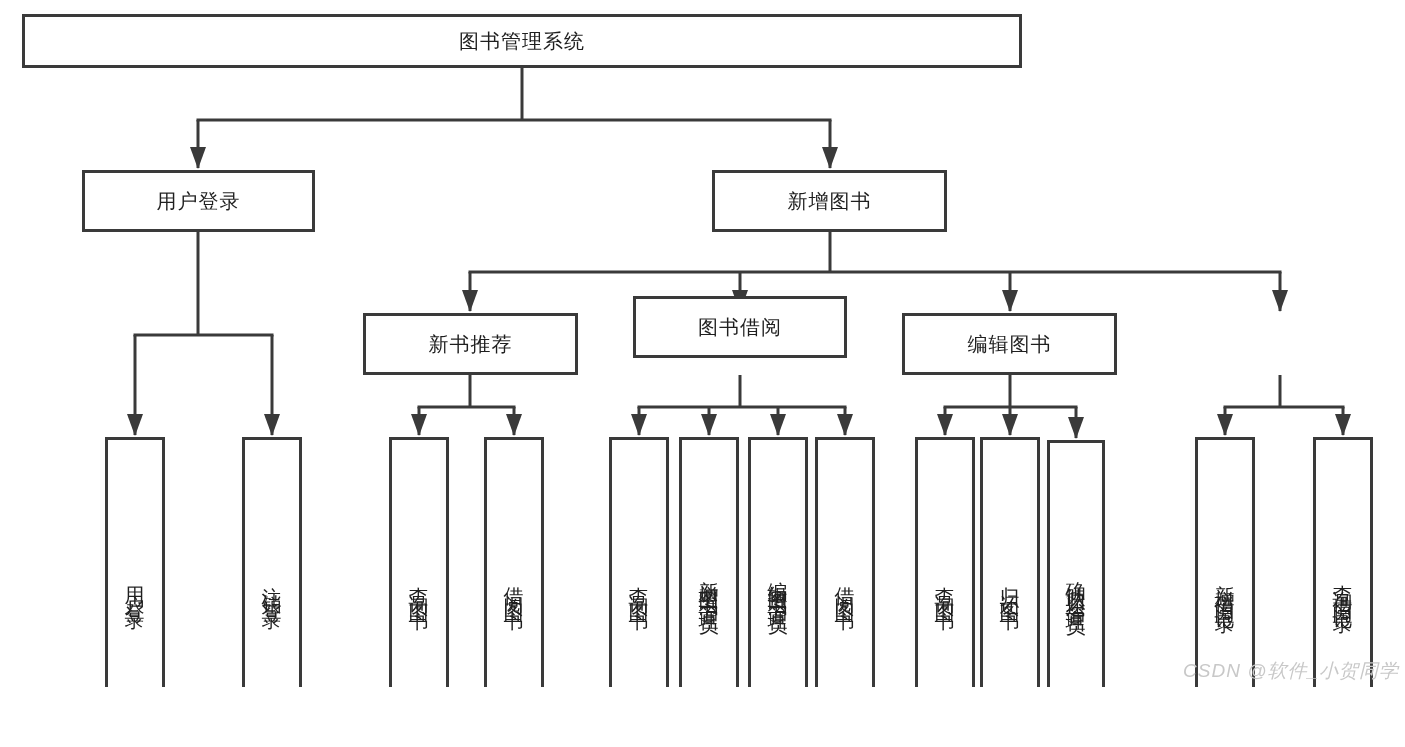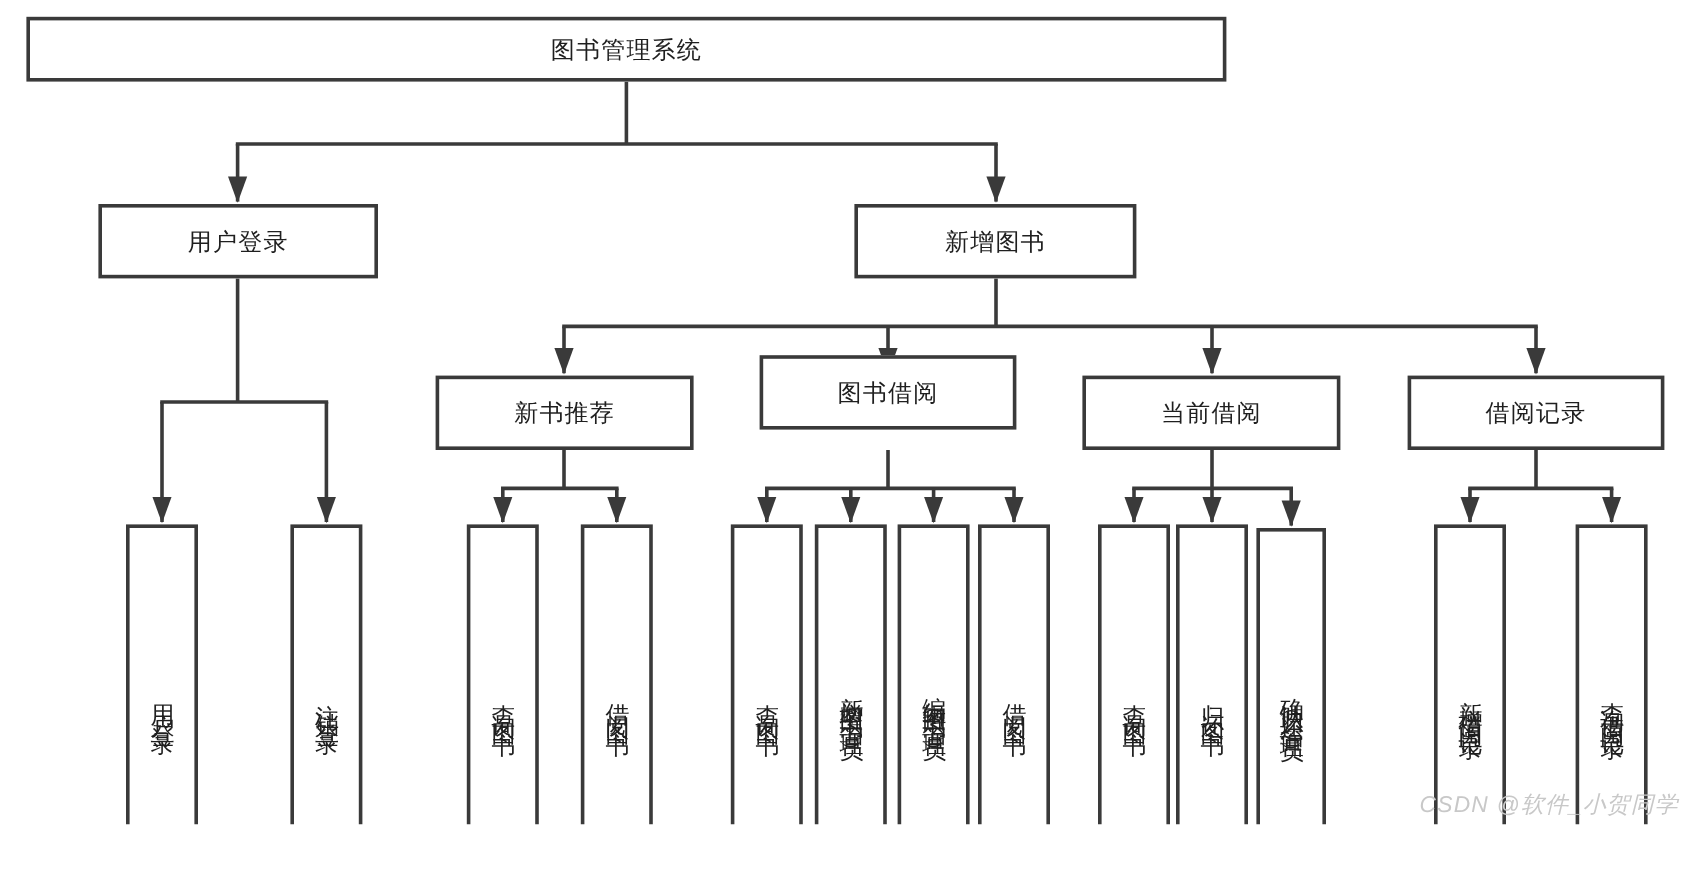--- a/index.html
+++ b/index.html
@@ -118,24 +118,21 @@
     <span class="hlabel">新增图书</span>
   </div>
 
   <div class="node" style="left:363px;top:313px;width:215px;height:62px">
     <span class="hlabel">新书推荐</span>
   </div>
   <div class="node" style="left:633px;top:296px;width:214px;height:62px">
     <span class="hlabel">图书借阅</span>
   </div>
   <div class="node" style="left:902px;top:313px;width:215px;height:62px">
-    <span class="hlabel">当前借阅</span>
-  </div>
-  <div class="node" style="left:1173px;top:313px;width:214px;height:62px">
-    <span class="hlabel">借阅记录</span>
+    <span class="hlabel">编辑图书</span>
   </div>
 
   <div class="node" style="left:105px;top:437px;width:60px;height:300px">
     <span class="vlabel">用户登录</span>
   </div>
   <div class="node" style="left:242px;top:437px;width:60px;height:300px">
     <span class="vlabel">注销登录</span>
   </div>
 
   <div class="node" style="left:389px;top:437px;width:60px;height:300px">

